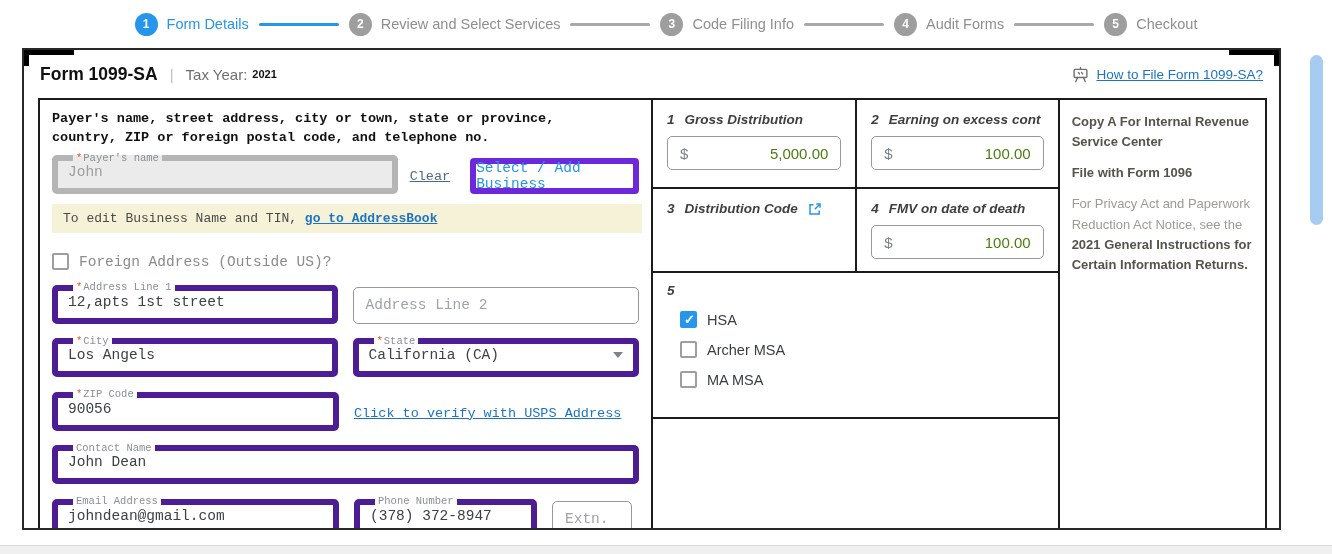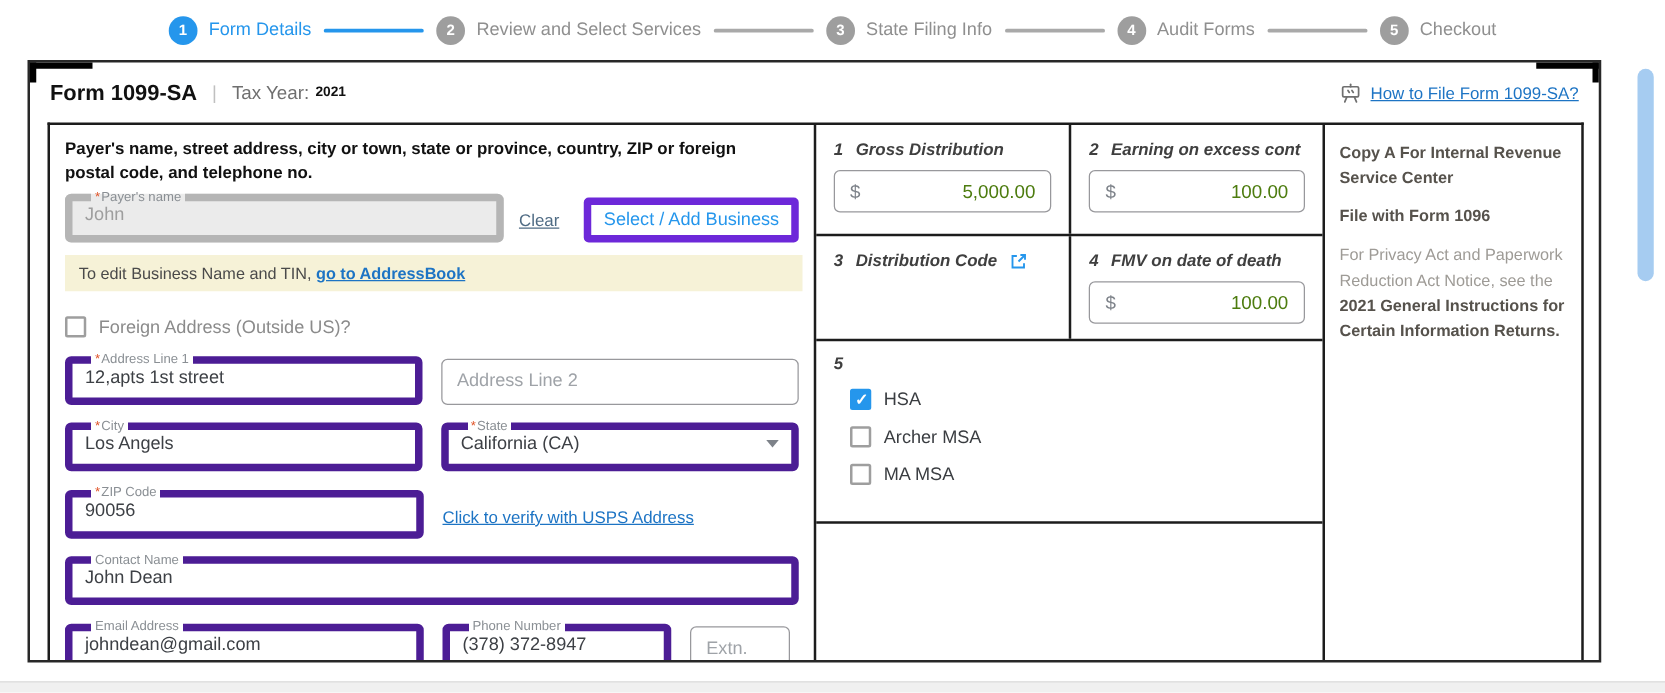--- a/index.html
+++ b/index.html
@@ -33,21 +33,21 @@
   .tax-year-label { font-size:15px; color:#6f6f6f; }
   .tax-year-value { font-size:11px; font-weight:800; color:#111; margin-left:5px; }
   .hdr-right { margin-left:auto; display:flex; align-items:center; gap:7px; }
   .help-link { font-size:13.5px; color:#1d74c4; text-decoration:underline; cursor:pointer; }
 
   
   .form-table { position:absolute; left:14px; top:48px; width:1229px; height:430px;
     border:2px solid #1c1c1c; border-bottom:none; display:flex; overflow:hidden; }
 
   
-  .left-panel { width:613px; padding:10px 12px 0; overflow:hidden; }
+  .left-panel { width:613px; padding:10px 12px 0; overflow:hidden;font-family:Liberation Mono, monospace; }
   .instruction { font-size:13.5px; font-weight:bold; color:#111; line-height:1.4; width:570px; }
 
   .payer-row { margin-top:5px; display:flex; align-items:flex-end; gap:12px; }
   fieldset.fs { border:6px solid #4c1d95; border-radius:5px; padding:0 10px 8px; background:#fff; }
   fieldset.fs legend { font-size:10.5px; line-height:1; color:#8a8f94; padding:0 3px; margin-left:5px; }
   .req { color:#e0562b; margin-right:1px; }
   .fs-value { font-size:14.5px; color:#3d4045; padding-top:1px; white-space:nowrap; }
   .fs.disabled { background:#ebebeb; border-color:#b5b5b5; }
   .fs.disabled .fs-value { color:#9e9e9e; }
   .w-payer { width:368px; }
@@ -121,21 +121,21 @@
     <div class="step-label">Form Details</div>
   </div>
   <div class="connector active"></div>
   <div class="step">
     <div class="step-circle">2</div>
     <div class="step-label">Review and Select Services</div>
   </div>
   <div class="connector"></div>
   <div class="step">
     <div class="step-circle">3</div>
-    <div class="step-label">State Filing Info</div>
+    <div class="step-label">Code Filing Info</div>
   </div>
   <div class="connector"></div>
   <div class="step">
     <div class="step-circle">4</div>
     <div class="step-label">Audit Forms</div>
   </div>
   <div class="connector"></div>
   <div class="step">
     <div class="step-circle">5</div>
     <div class="step-label">Checkout</div>

